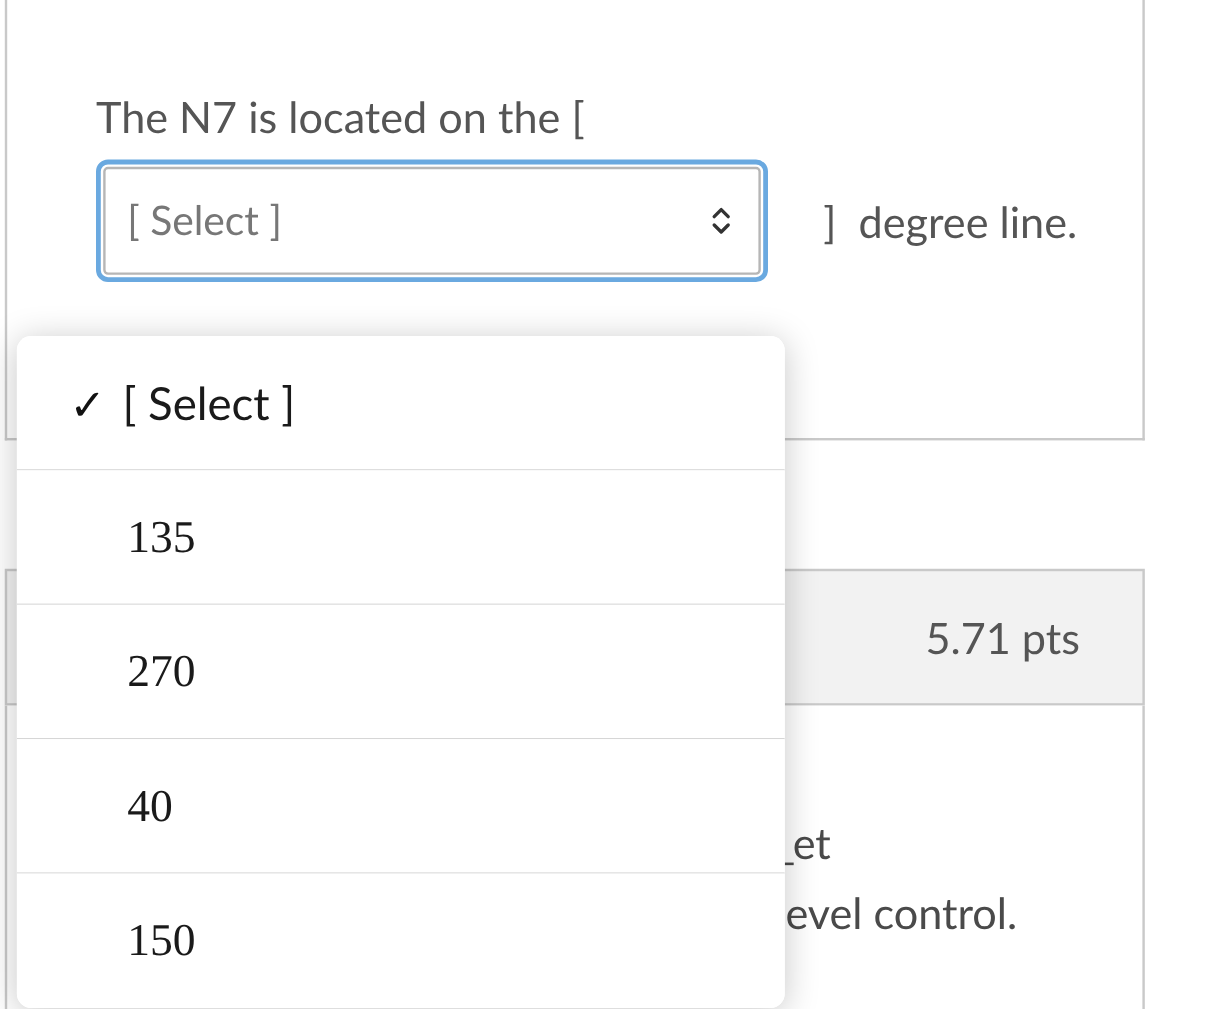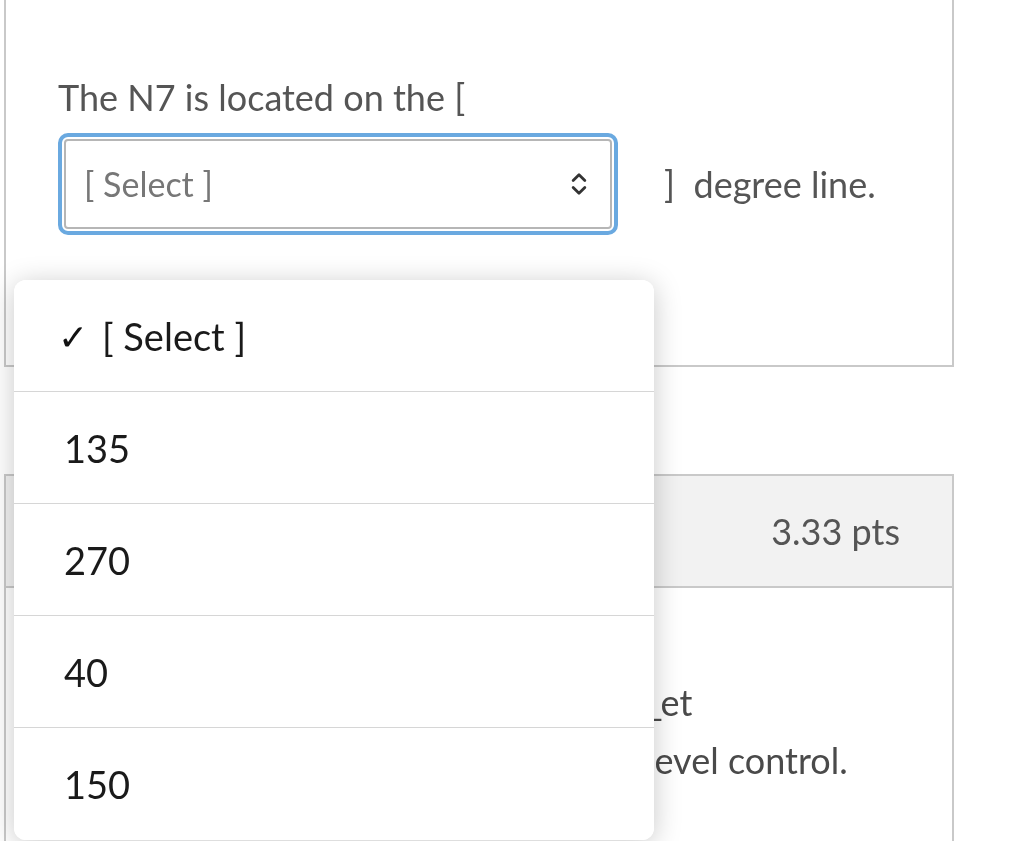--- a/index.html
+++ b/index.html
@@ -18,21 +18,21 @@
     }
     .question-box {
       position: absolute;
       left: 4px;
       top: 0;
       width: 950px;
       height: 367px;
       border: 2px solid #c9c9c9;
       border-top: none;
       background: #fff;
-      padding-left: 52px;
+      padding-left: 74px;
       padding-top: 74px;
     }
     .question-text {
       font-size: 36px;
       color: #555;
       font-weight: 400;
       line-height: 1.3;
       display: block;
     }
     .select-wrap {
@@ -121,21 +121,22 @@
       color: #111;
       margin-left: -4px;
     }
     .dropdown-option.selected {
       font-weight: 400;
     }
     .dropdown-option .label-span {
       flex: 1;
     }
     .dropdown-option.no-check {
-      padding-left: 50px;
+      padding-left: 92px;
+      font-family: Liberation Serif, serif;
     }
 
     .next-question-header {
       position: absolute;
       left: 4px;
       top: 474px;
       width: 950px;
       height: 114px;
       border: 2px solid #c9c9c9;
       background: #f2f2f2;
@@ -218,21 +219,21 @@
   </div>
   <div class="dropdown-option no-check">
     <span class="label-span">40</span>
   </div>
   <div class="dropdown-option no-check">
     <span class="label-span">150</span>
   </div>
 </div>
 
 <div class="next-question-header">
-  <span class="pts-text">3.33 pts</span>
+  <span class="pts-text">5.71 pts</span>
 </div>
 
 <div class="next-question-body">
   <div class="partial-text">
     <span class="frag1"><span class="underscore">_</span><span id="frag1span">et</span></span>
     <span class="frag2">level control.</span>
   </div>
 </div>
 
 </body></html>

